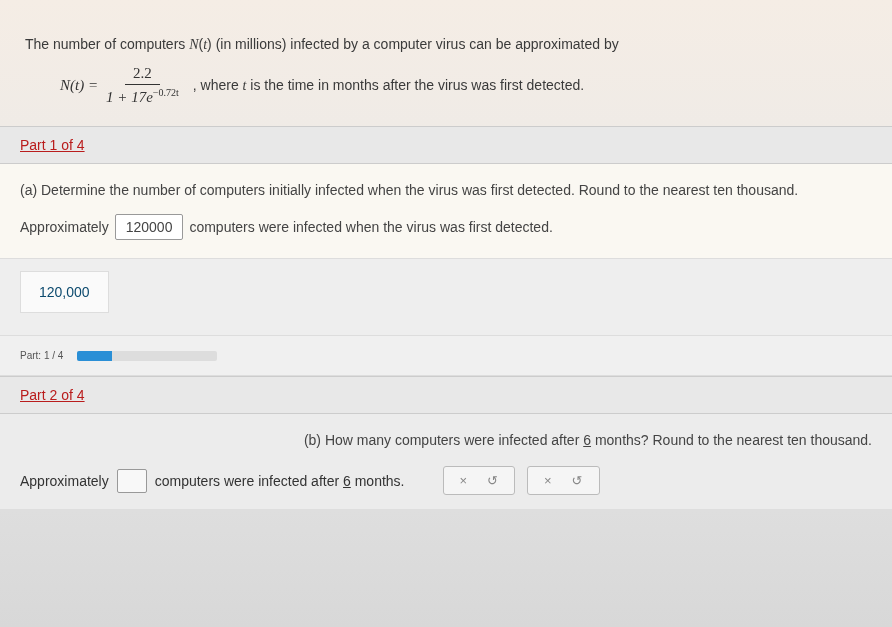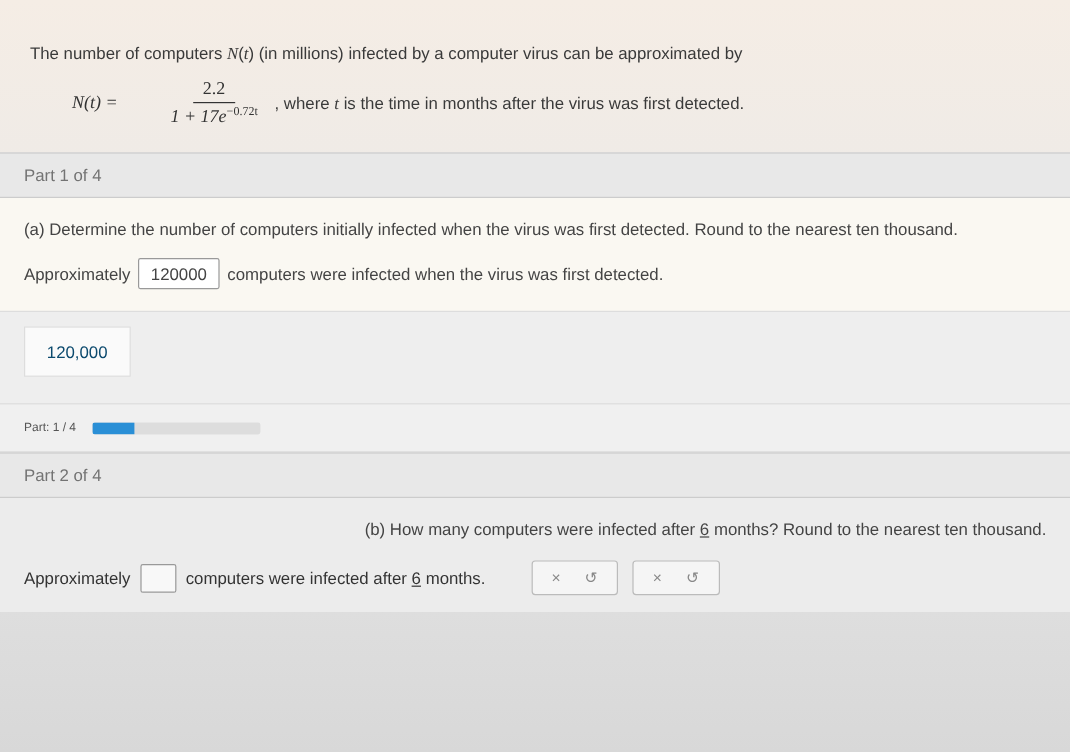--- a/index.html
+++ b/index.html
@@ -33,21 +33,20 @@
       align-items: center;
       margin-left: 35px;
       margin-bottom: 20px;
     }
     .formula {
       font-family: 'Times New Roman', serif;
       font-style: italic;
       display: flex;
       align-items: center;
       font-size: 15px;
-      gap: 36px;
     }
     .fraction {
       display: inline-flex;
       flex-direction: column;
       align-items: center;
       margin: 0 4px;
     }
     .numerator {
       border-bottom: 1px solid #333;
       padding: 0 8px 2px 8px;
@@ -63,23 +62,24 @@
     }
     .formula-desc {
       margin-left: 6px;
       color: #3a3a3a;
     }
     .section-header {
       background: #e8e8e8;
       border-top: 1px solid #ccc;
       border-bottom: 1px solid #ccc;
       padding: 10px 20px;
-      color: #737373;
+      color: #b91c1c;
       font-size: 14px;
       margin: 0 -25px;
+      text-decoration: underline;
     }
     .question-block {
       background: #faf8f2;
       padding: 18px 20px;
       margin: 0 -25px;
       border-bottom: 1px solid #ddd;
     }
     .question-text {
       margin-bottom: 16px;
       color: #444;

